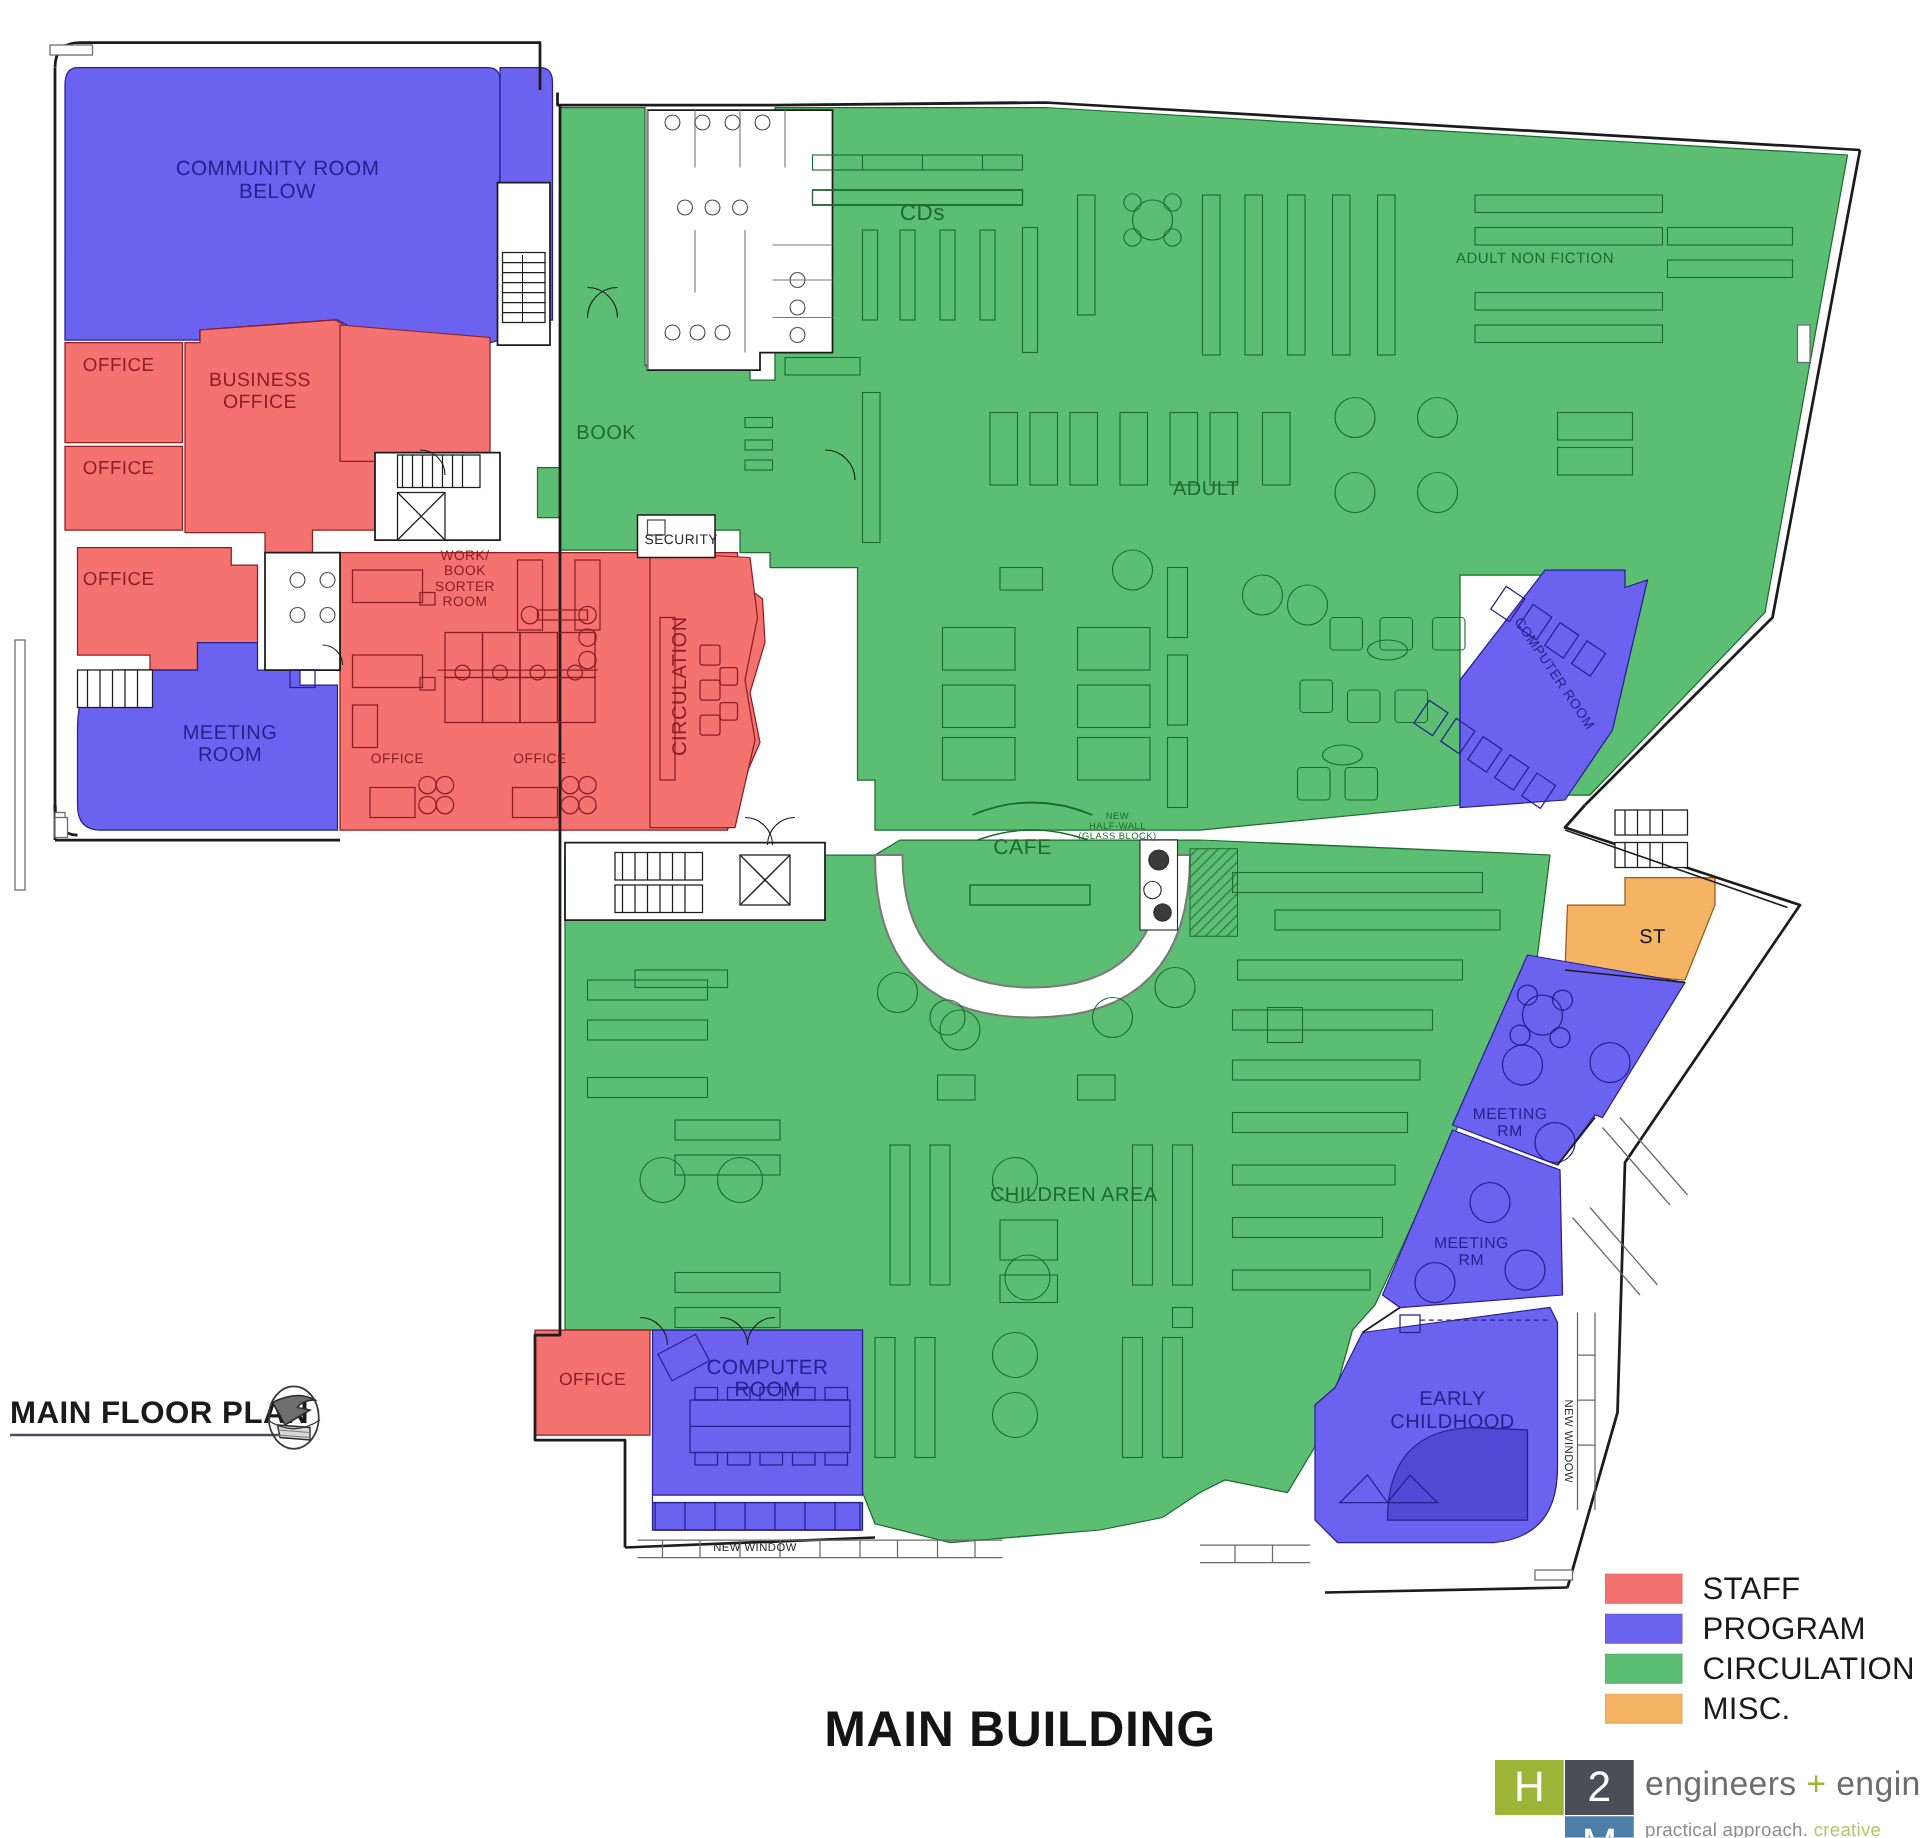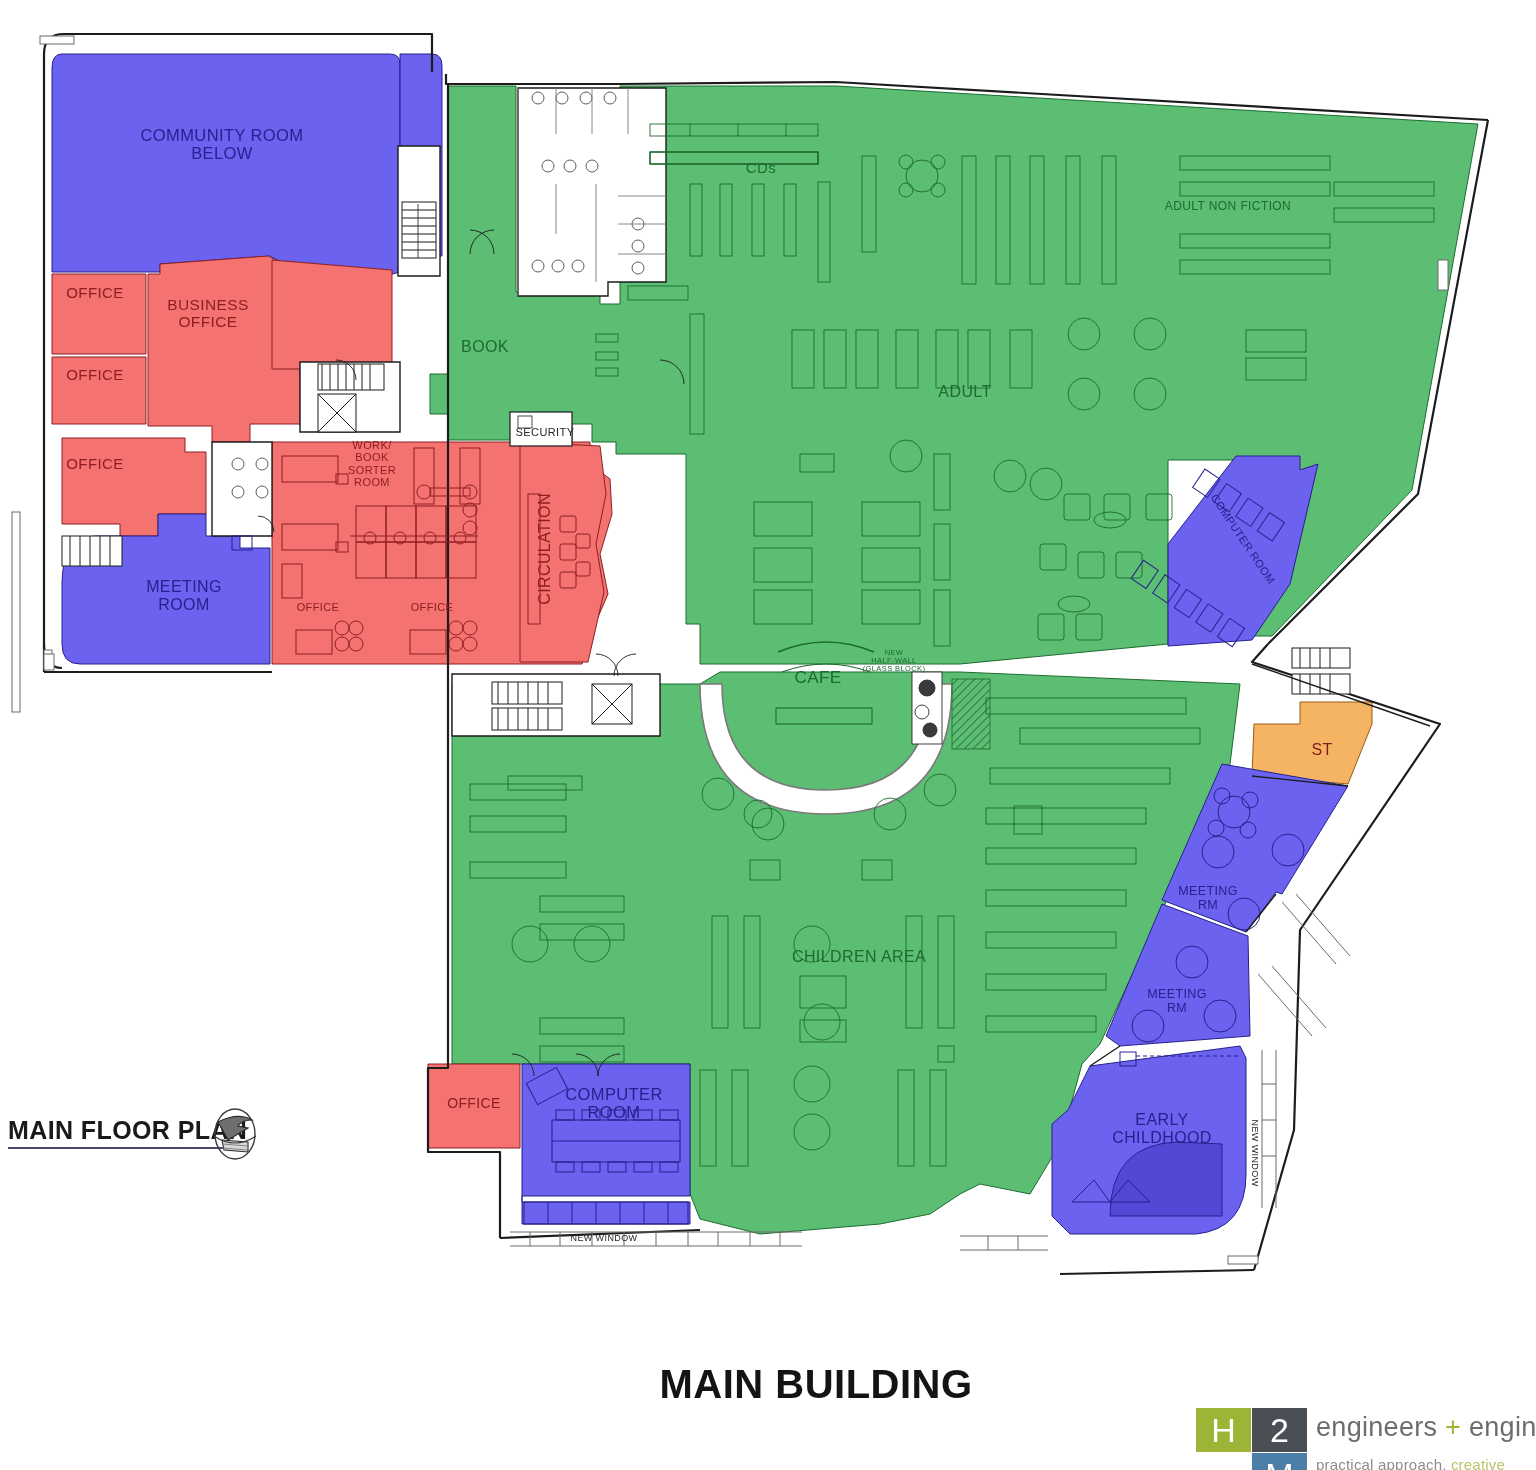--- a/index.html
+++ b/index.html
@@ -35,21 +35,21 @@
     text-align: center;
     line-height: 1.12;
     letter-spacing: 0.4px;
     white-space: pre-line;
     pointer-events: none;
     font-family: "Liberation Sans", sans-serif;
   }
   .lbl-staff   { color: #8d1f23; }
   .lbl-program { color: #26218c; }
   .lbl-circ    { color: #1d6b2f; }
-  .lbl-misc    { color: #7f1d1d; text-align: center; }
+  .lbl-misc    { color: #0f172a; text-align: center; }
   .lbl-plain   { color: #262626; }
 
   #title-main-floor-plan {
     position: absolute;
     left: 8px;
     top: 1092px;
     font-size: 25px;
     font-weight: bold;
     letter-spacing: 0.4px;
     color: #1a1a1a;
@@ -626,21 +626,21 @@
 ROOM</div>
       <div class="lbl lbl-staff" style="left: 327px; top: 415px; width: 90px; font-size: 11px;">WORK/
 BOOK
 SORTER
 ROOM</div>
       <div class="lbl lbl-staff" style="left: 278px; top: 577px; width: 80px; font-size: 11px;">OFFICE</div>
       <div class="lbl lbl-staff" style="left: 392px; top: 577px; width: 80px; font-size: 11px;">OFFICE</div>
       <div class="lbl lbl-staff" style="left: 475px; top: 516px; width: 140px; font-size: 16px; transform: rotate(-90deg); transform-origin: center center;">CIRCULATION</div>
       <div class="lbl lbl-plain" style="left: 510px; top: 402px; width: 70px; font-size: 11px;">SECURITY</div>
       <div class="lbl lbl-circ" style="left: 430px; top: 314px; width: 110px; font-size: 16px;">BOOK</div>
-      <div class="lbl lbl-circ" style="left: 721px; top: 136px; width: 80px; font-size: 15px;">CDs</div>
+      <div class="lbl lbl-circ" style="left: 698px; top: 136px; width: 80px; font-size: 18px;">CDs</div>
       <div class="lbl lbl-circ" style="left: 1118px; top: 176px; width: 220px; font-size: 12px;">ADULT NON FICTION</div>
       <div class="lbl lbl-circ" style="left: 910px; top: 359px; width: 110px; font-size: 16px;">ADULT</div>
       <div class="lbl lbl-program" style="left: 1168px; top: 509px; width: 150px; font-size: 11px; transform: rotate(56deg); transform-origin: center center;">COMPUTER ROOM</div>
       <div class="lbl lbl-circ" style="left: 763px; top: 644px; width: 110px; font-size: 17px;">CAFE</div>
       <div class="lbl lbl-circ" style="left: 844px; top: 624.5px; width: 100px; font-size: 7.5px;">NEW
 HALF-WALL
 (GLASS BLOCK)</div>
       <div class="lbl lbl-misc" style="left: 1292px; top: 717px; width: 60px; font-size: 16px;">ST</div>
       <div class="lbl lbl-program" style="left: 1163px; top: 859.5px; width: 90px; font-size: 12.5px;">MEETING
 RM</div>
@@ -661,20 +661,38 @@
   <svg id="north-arrow" viewBox="0 0 54 56">
     <ellipse cx="27" cy="28" rx="20" ry="25" fill="none" stroke="#3a3a3a" stroke-width="1.4"></ellipse>
     <path d="M10 16 Q30 6 44 14 Q34 14 30 20 L40 22 L20 34 Q16 26 10 16 Z" fill="#6e6e6e" stroke="#2a2a2a" stroke-width="1.2"></path>
     <path d="M14 34 L40 36 L40 46 L16 44 Z" fill="#d8d8d8" stroke="#2a2a2a" stroke-width="1.1"></path>
     <path d="M14 38 L40 40 M14 42 L40 44" stroke="#7a7a7a" stroke-width="0.9"></path>
     <path d="M6 30 Q27 44 48 30" fill="none" stroke="#3a3a3a" stroke-width="1.2"></path>
   </svg>
 
   <div id="title-main-building">MAIN BUILDING</div>
 
+  <div id="legend">
+      <div class="legend-row">
+        <div class="legend-swatch" style="background: rgb(244, 114, 111);"></div>
+        <div class="legend-text">STAFF</div>
+      </div>
+      <div class="legend-row">
+        <div class="legend-swatch" style="background: rgb(107, 99, 240);"></div>
+        <div class="legend-text">PROGRAM</div>
+      </div>
+      <div class="legend-row">
+        <div class="legend-swatch" style="background: rgb(91, 190, 114);"></div>
+        <div class="legend-text">CIRCULATION</div>
+      </div>
+      <div class="legend-row">
+        <div class="legend-swatch" style="background: rgb(245, 180, 99);"></div>
+        <div class="legend-text">MISC.</div>
+      </div>
+    </div>
 
   <div id="logo">
     <div id="logo-mark">
       <div class="logo-cell" id="logo-h" style="background: rgb(156, 181, 54);">H</div>
       <div class="logo-cell" id="logo-2" style="background: rgb(74, 79, 85);">2</div>
       <div class="logo-cell" id="logo-m" style="background: rgb(76, 127, 168);">M</div>
     </div>
     <div id="logo-text">
       <div class="logo-line1">
         <span>engineers </span><span class="plus">+</span><span> engineers</span>

